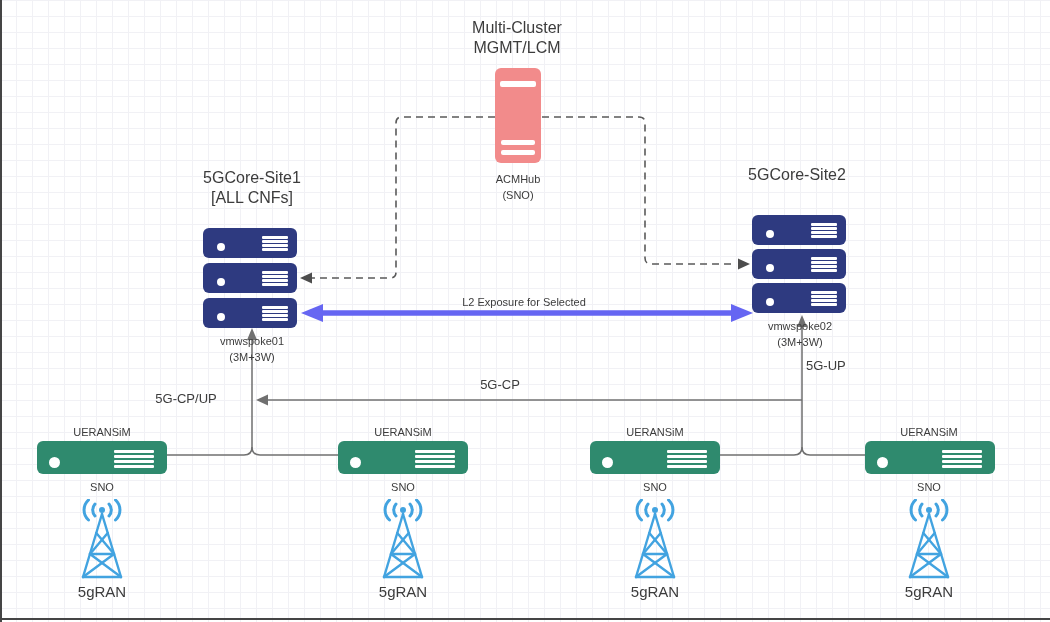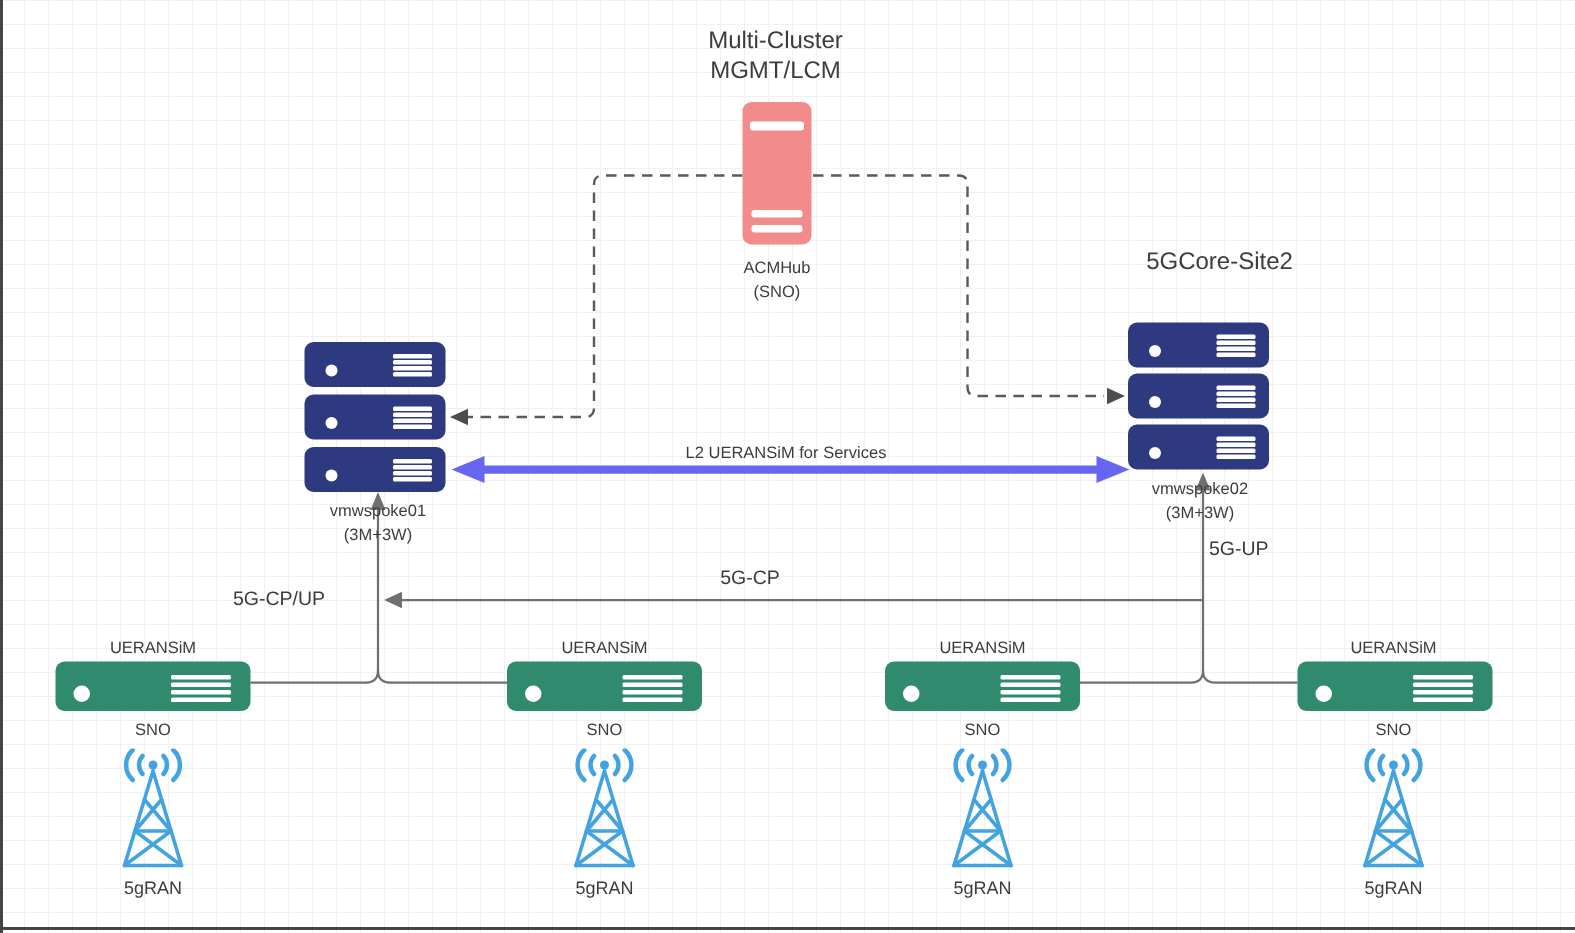--- a/index.html
+++ b/index.html
@@ -27,21 +27,21 @@
   .edge-left{position:absolute;left:0;top:0;width:2px;height:622px;background:#454545;}
   .edge-bottom{position:absolute;left:0;top:618px;width:1050px;height:2px;background:#454545;}
 
   svg.wires{position:absolute;left:0;top:0;width:1050px;height:622px;pointer-events:none;}
 
   .lbl{position:absolute;text-align:center;transform:translateX(-50%);white-space:nowrap;color:var(--text);}
   .lbl.la{transform:none;text-align:left;}
   .t16{font-size:16px;line-height:20px;}
   .t13{font-size:11px;line-height:16px;}
   .t17{font-size:13px;line-height:20px;}
-  .t15{font-size:12px;line-height:18px;}
+  .t15{font-size:15px;line-height:18px;}
 
   
   .hserver{position:absolute;border-radius:6px;}
   .hserver.navy{width:94px;height:30px;background:var(--navy);}
   .hserver.green{width:130px;height:33px;background:var(--green);}
   .hserver .led{position:absolute;background:#fff;border-radius:50%;}
   .hserver.navy .led{width:8px;height:8px;left:14px;top:15px;}
   .hserver.green .led{width:11px;height:11px;left:12px;top:16px;}
   .hserver .vents{position:absolute;display:flex;flex-direction:column;justify-content:space-between;}
   .hserver.navy .vents{right:9px;top:8px;width:26px;height:15px;}
@@ -104,20 +104,24 @@
   <div class="vserver" style="left:495px;top:68px;">
     <span class="bar-top"></span>
     <span class="bar-b1"></span>
     <span class="bar-b2"></span>
   </div>
   <div class="lbl t13" style="left:518px;top:171px;">
     <div>ACMHub</div>
     <div>(SNO)</div>
   </div>
 
+  <div class="lbl t16" style="left:252px;top:168px;">
+    <div>5GCore-Site1</div>
+    <div>[ALL CNFs]</div>
+  </div>
   <div class="hserver navy" style="left:203px;top:228px;">
     <span class="led"></span>
     <span class="vents">
         <i></i>
         <i></i>
         <i></i>
         <i></i>
       </span>
   </div>
   <div class="hserver navy" style="left:203px;top:263px;">
@@ -136,21 +140,21 @@
         <i></i>
         <i></i>
         <i></i>
       </span>
   </div>
   <div class="lbl t13" style="left:252px;top:333px;">
     <div>vmwspoke01</div>
     <div>(3M+3W)</div>
   </div>
 
-  <div class="lbl t16" style="left:797px;top:165px;margin-left:16px;">
+  <div class="lbl t16" style="left:797px;top:165px;">
     <div>5GCore-Site2</div>
   </div>
   <div class="hserver navy" style="left:752px;top:215px;">
     <span class="led"></span>
     <span class="vents">
         <i></i>
         <i></i>
         <i></i>
         <i></i>
       </span>
@@ -171,21 +175,21 @@
         <i></i>
         <i></i>
         <i></i>
       </span>
   </div>
   <div class="lbl t13" style="left:800px;top:318px;">
     <div>vmwspoke02</div>
     <div>(3M+3W)</div>
   </div>
 
-  <div class="lbl t13" style="left:524px;top:294px;">L2 UERANSiM for Services</div>
+  <div class="lbl t13" style="left:524px;top:294px;">L2 Exposure for Selected</div>
   <div class="lbl t17" style="left:186px;top:389px;">5G-CP/UP</div>
   <div class="lbl t17" style="left:500px;top:375px;">5G-CP</div>
   <div class="lbl la t17" style="left:806px;top:356px;">5G-UP</div>
 
   <div class="lbl t13" style="left:102px;top:424px;">UERANSiM</div>
   <div class="hserver green" style="left:37px;top:441px;">
     <span class="led"></span>
     <span class="vents">
         <i></i>
         <i></i>

